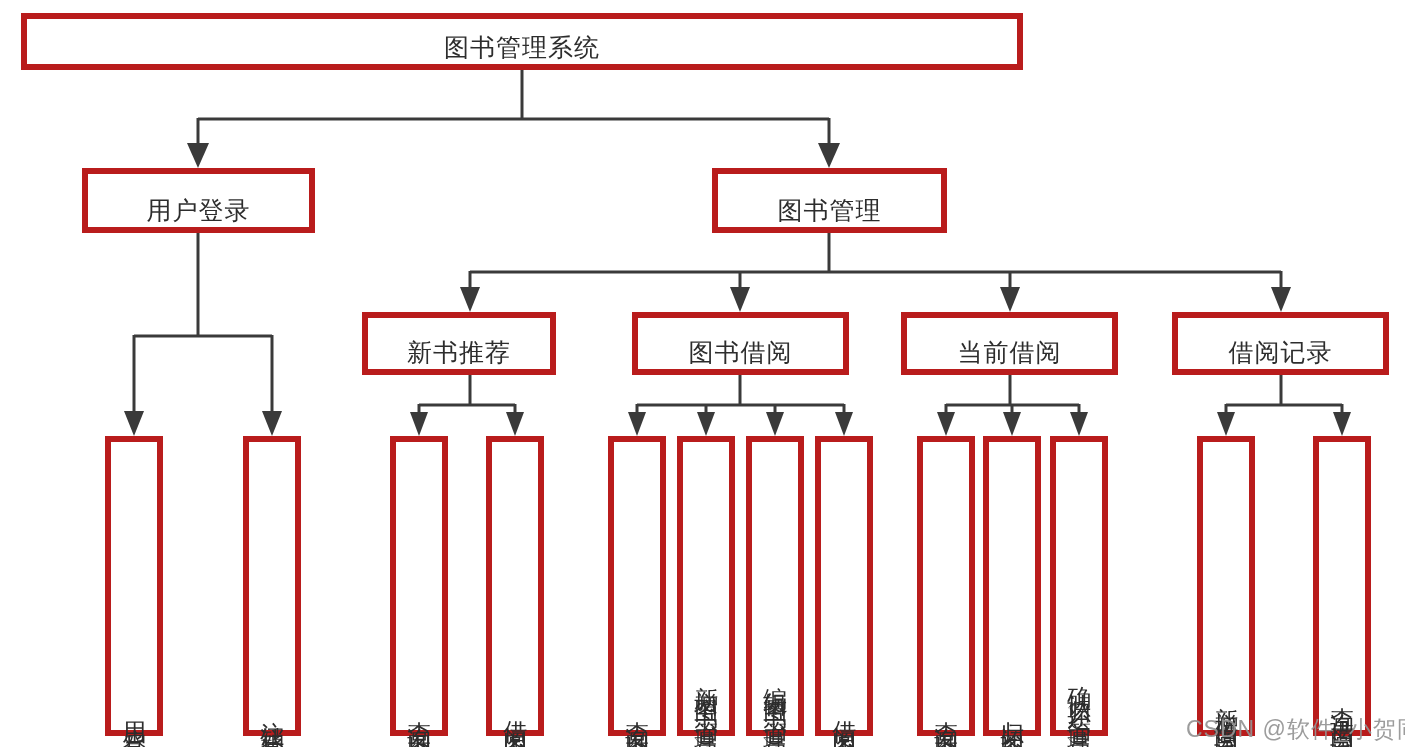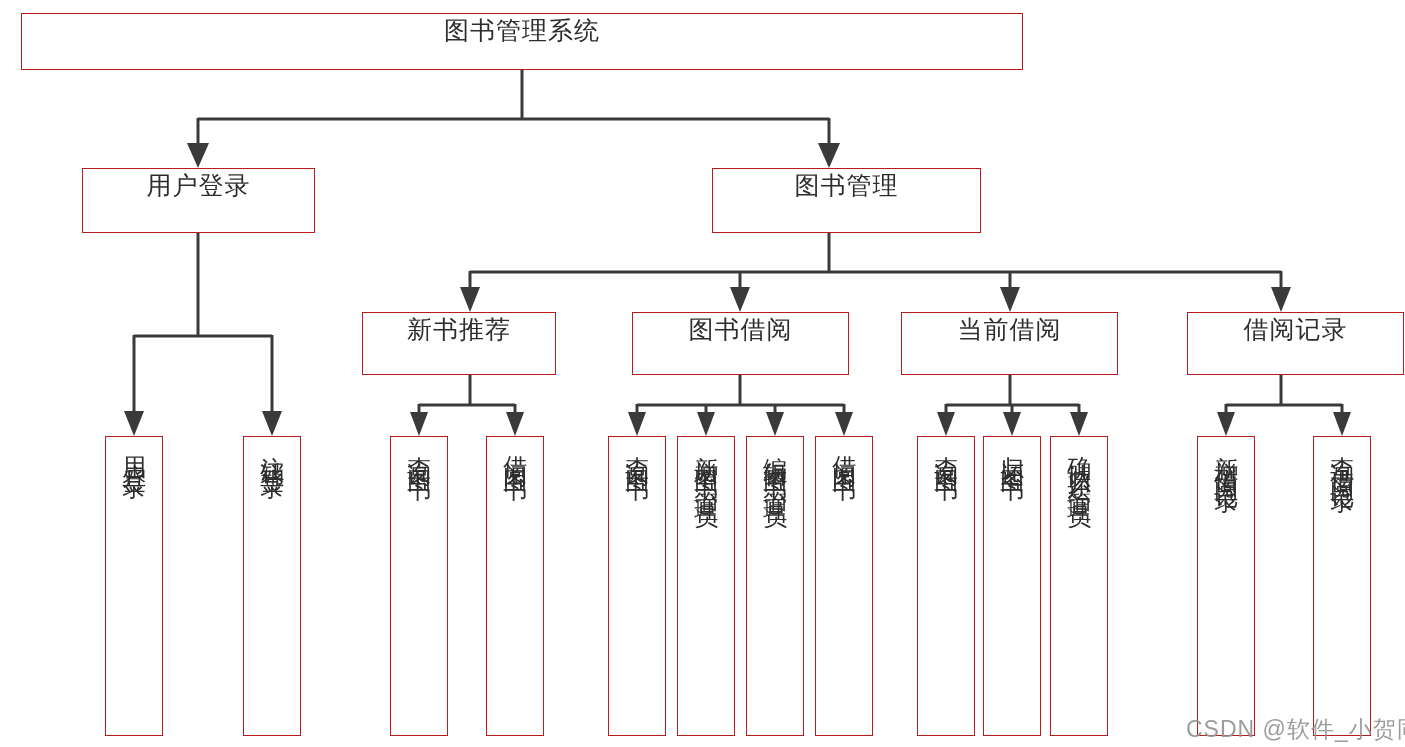--- a/index.html
+++ b/index.html
@@ -24,24 +24,24 @@
   .connectors line {
     stroke: #3a3a3a;
     stroke-width: 3;
   }
   .connectors polygon {
     fill: #3a3a3a;
   }
   .node {
     position: absolute;
     box-sizing: border-box;
-    border: 1px solid #b91c1c;
+    border: 6px solid #b91c1c;
     background: #ffffff;
     display: flex;
-    align-items: flex-start;
+    align-items: flex-end;
     justify-content: center;
     color: #2d2d2d;
   }
   .hnode {
     font-size: 25px;
     letter-spacing: 1px;
     white-space: nowrap;
   }
   .vnode {
     width: 58px;
@@ -133,34 +133,34 @@
     <polygon points="1333,412 1351,412 1342,436"></polygon>
   </svg>
 
   <div class="node hnode" style="left:21px; top:13px; width:1002px; height:57px;">
     <span>图书管理系统</span>
   </div>
 
   <div class="node hnode" style="left:82px; top:168px; width:233px; height:65px;">
     <span>用户登录</span>
   </div>
-  <div class="node hnode" style="left:712px; top:168px; width:269px; height:65px;">
+  <div class="node hnode" style="left:712px; top:168px; width:235px; height:65px;">
     <span>图书管理</span>
   </div>
 
   <div class="node hnode" style="left:362px; top:312px; width:194px; height:63px;">
     <span>新书推荐</span>
   </div>
   <div class="node hnode" style="left:901px; top:312px; width:217px; height:63px;">
     <span>当前借阅</span>
   </div>
   <div class="node hnode" style="left:632px; top:312px; width:217px; height:63px;">
     <span>图书借阅</span>
   </div>
-  <div class="node hnode" style="left:1172px; top:312px; width:217px; height:63px;margin-left:15px;">
+  <div class="node hnode" style="left:1172px; top:312px; width:217px; height:63px;">
     <span>借阅记录</span>
   </div>
 
   <div class="node vnode" style="left:105px; top:436px;">
     <span class="vlabel">用户登录</span>
   </div>
   <div class="node vnode" style="left:243px; top:436px;">
     <span class="vlabel">注销登录</span>
   </div>
 

